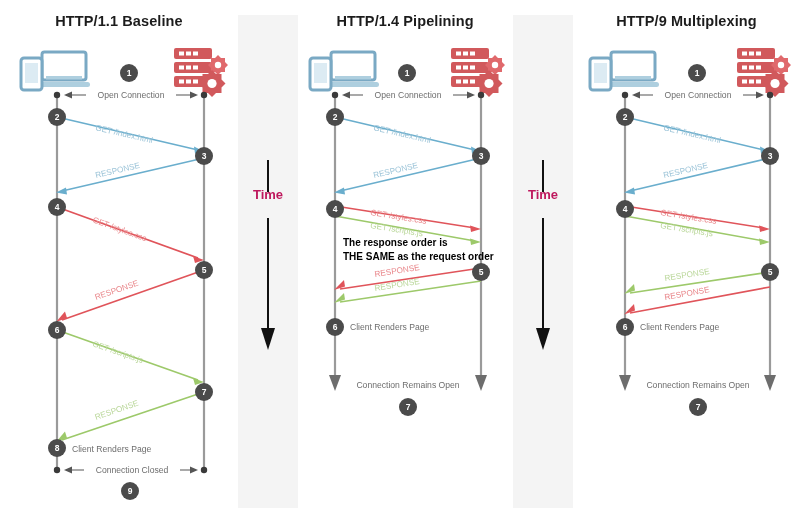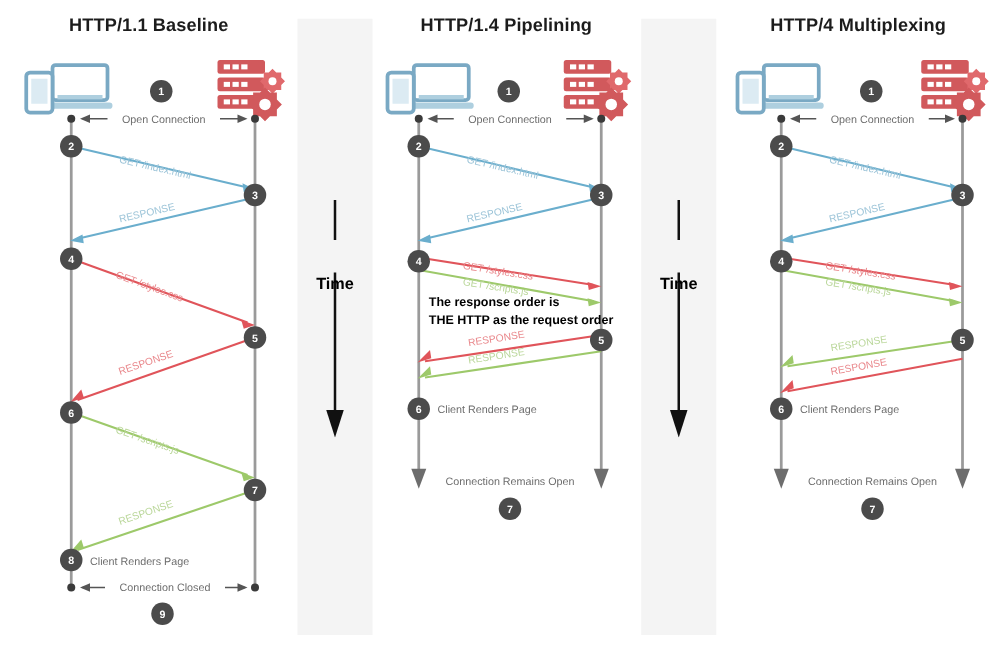--- a/index.html
+++ b/index.html
@@ -24,21 +24,21 @@
 
   
   .sep{
     position:absolute;top:15px;height:493px;width:60px;
     background:#f4f4f4;
   }
   #sep-0{left:238px;}
   #sep-1{left:513px;}
   .sep-label{
     position:absolute;left:0;width:100%;text-align:center;
-    top:172px;font-size:13px;font-weight:bold;color:#000000;margin-top:32px;
+    top:172px;font-size:13px;font-weight:bold;color:#be185d;
   }
   .sep-arrow{position:absolute;left:50%;transform:translateX(-50%);}
 
   
   .icon-client{position:absolute;}
   .icon-server{position:absolute;}
 
   
   svg.diag{position:absolute;left:0;top:0;overflow:visible;}
   .lifeline{stroke:#9a9a9a;stroke-width:2.2;}
@@ -303,35 +303,35 @@
           <text x="38" y="330.3">6</text>
         </g>
       <g class="step-circle">
         <circle cx="111" cy="407" r="9"></circle>
           <text x="111" y="410.3">7</text>
         </g>
     </svg>
 
     <div class="note black" style="left:46px;top:236px;">
       <div>The response order is</div>
-      <div>THE HTTP as the request order</div>
+      <div>THE SAME as the request order</div>
     </div>
   </div>
 
   <div class="sep" id="sep-1">
     <svg class="sep-arrow" style="top:145px;" width="20" height="190" viewBox="0 0 20 190">
       <line x1="10" y1="0" x2="10" y2="32" stroke="#111" stroke-width="2"></line>
       <line x1="10" y1="58" x2="10" y2="172" stroke="#111" stroke-width="2"></line>
       <polygon points="10,190 3,168 17,168" fill="#111"></polygon>
     </svg>
     <div class="sep-label">Time</div>
   </div>
 
   <div class="panel" id="panel-2">
-    <div class="panel-title">HTTP/4 Multiplexing</div>
+    <div class="panel-title">HTTP/9 Multiplexing</div>
 
     <svg class="icon-client" style="left:14px;top:48px;" width="74" height="48" viewBox="0 0 74 48">
       <rect x="24" y="4" width="44" height="28" rx="2.5" fill="#ffffff" stroke="#7aa9c4" stroke-width="3"></rect>
       <rect x="19" y="34" width="53" height="5" rx="2.5" fill="#aecfdf"></rect>
       <rect x="28" y="28" width="36" height="3.5" fill="#aecfdf"></rect>
       <rect x="3" y="10" width="21" height="32" rx="3" fill="#ffffff" stroke="#7aa9c4" stroke-width="3"></rect>
       <rect x="7" y="15" width="13" height="20" fill="#dcebf3"></rect>
     </svg>
 
     <svg class="icon-server" style="left:160px;top:44px;" width="64" height="54" viewBox="0 0 64 54">

